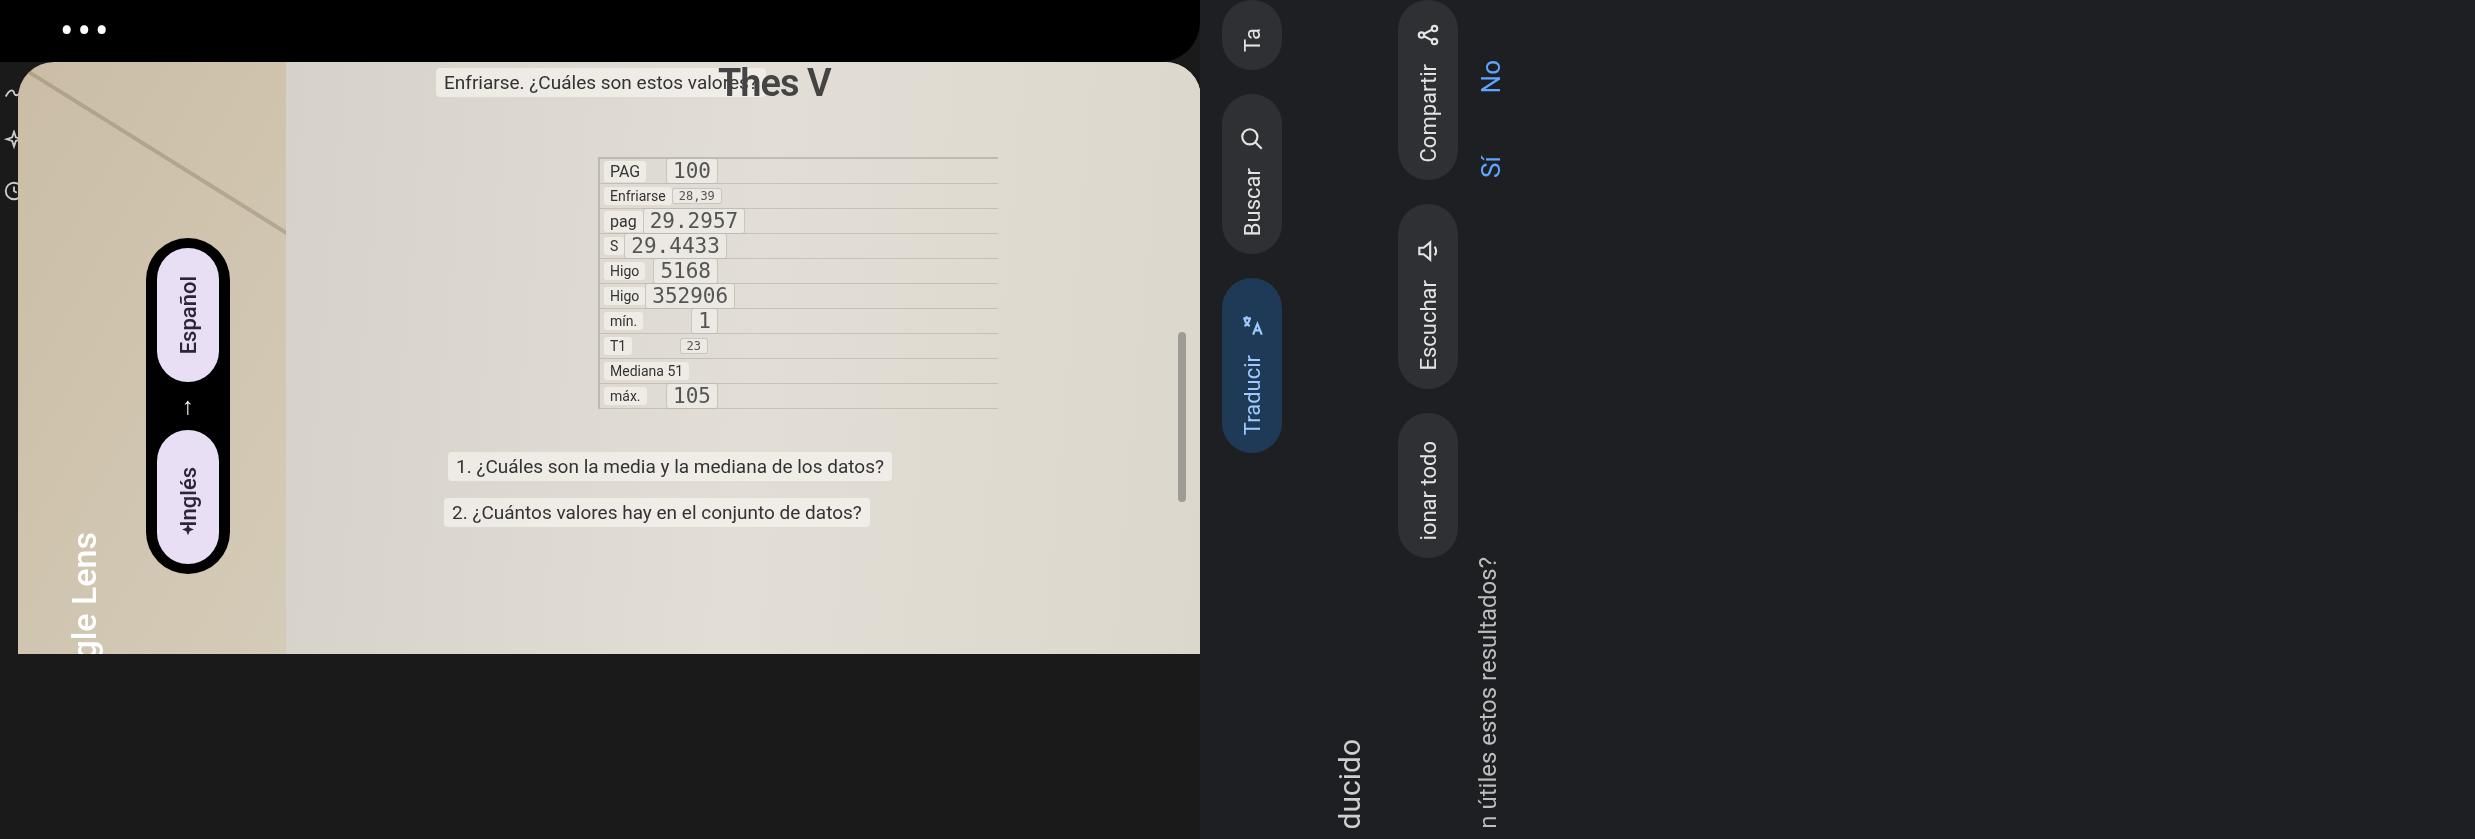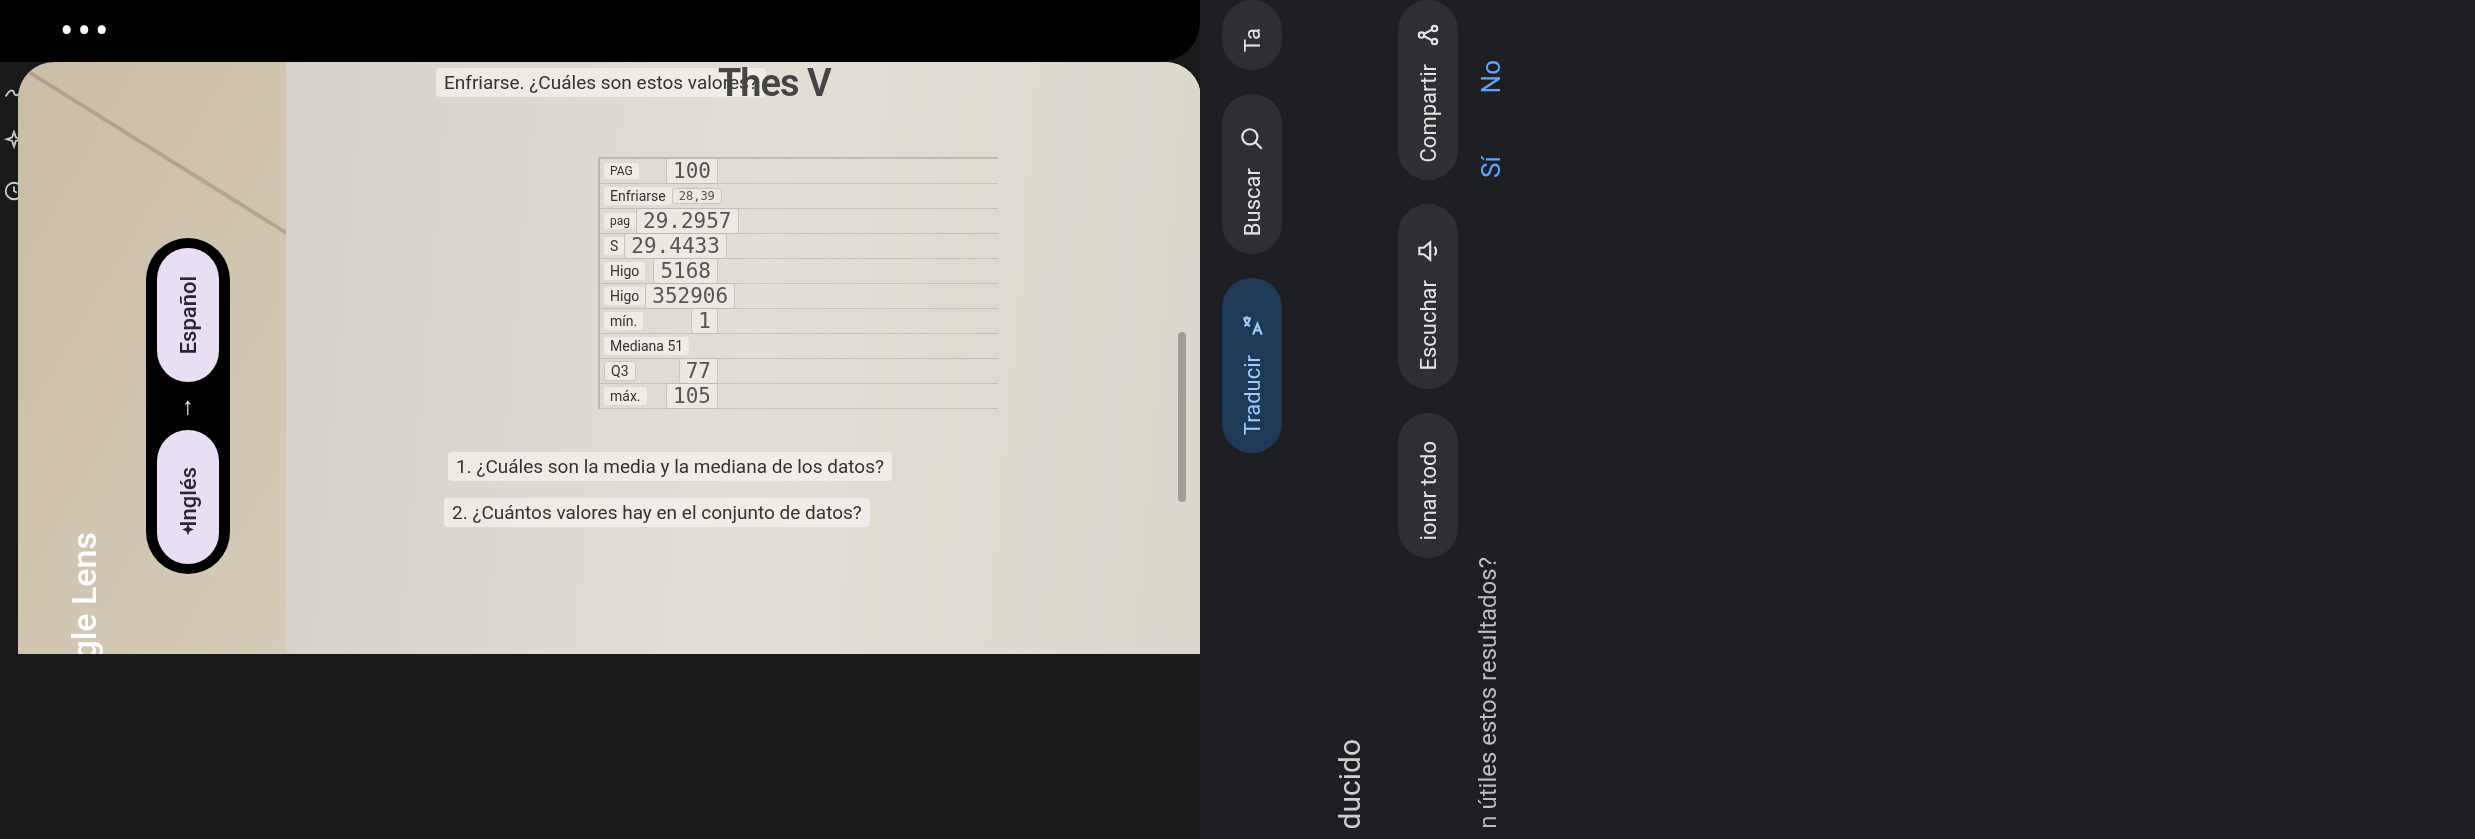--- a/index.html
+++ b/index.html
@@ -88,21 +88,21 @@
   }
   .stat-row { display: flex; height: 25px; border-bottom: 1px solid rgba(0,0,0,.12); align-items:center; }
   .stat-label { 
     font-size: 14px; 
     color: #333;
     background: rgba(245,243,238,.68);
     padding: 1px 6px;
     border-radius: 3px;
     margin-left: 4px;
   }
-  .stat-label.tiny { font-size: 12px; }
+  .stat-label.tiny { font-size: 16px; }
   .stat-value {
     font-size: 21px;
     color: #555;
     background: rgba(245,243,238,.55);
     border: 1px solid rgba(0,0,0,.15);
     padding: 0 6px;
     border-radius: 3px;
     margin-left: auto;
     margin-right: 280px;
     font-family: ui-monospace, monospace;
@@ -247,25 +247,25 @@
       </div>
     <div class="stat-row">
         <span class="stat-label">Higo</span>
         <span class="stat-value">352906</span>
       </div>
     <div class="stat-row">
         <span class="stat-label">mín.</span>
         <span class="stat-value">1</span>
       </div>
     <div class="stat-row">
+        <span class="stat-label">T1</span>
+        <span class="stat-value small">23</span>
+      </div>
+    <div class="stat-row">
         <span class="stat-label">Mediana 51</span>
-      </div>
-    <div class="stat-row">
-        <span class="stat-label" style="border:1px solid rgba(0,0,0,.15);">Q3</span>
-        <span class="stat-value">77</span>
       </div>
     <div class="stat-row">
         <span class="stat-label">máx.</span>
         <span class="stat-value">105</span>
       </div>
   </div>
 
   <div class="overlay-text" style="left:430px; top:390px;">1. ¿Cuáles son la media y la mediana de los datos?</div>
   <div class="overlay-text" style="left:426px; top:436px;">2. ¿Cuántos valores hay en el conjunto de datos?</div>
 

